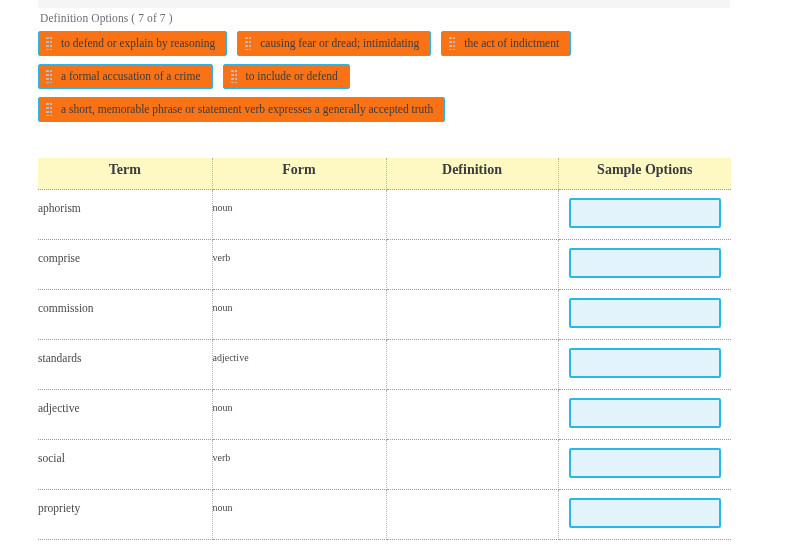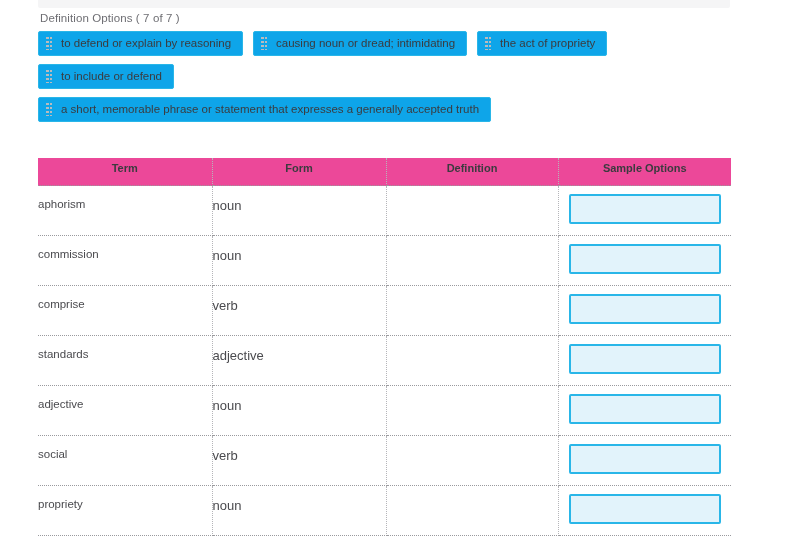--- a/index.html
+++ b/index.html
@@ -11,20 +11,21 @@
     background: #ffffff;
     font-family: "Liberation Sans", sans-serif;
     overflow: hidden;
   }
 
   #app {
     position: relative;
     width: 790px;
     height: 560px;
     background: #ffffff;
+    font-family: Liberation Serif, serif;
   }
 
   
   .top-strip {
     position: absolute;
     left: 38px;
     top: 0;
     width: 692px;
     height: 8px;
     background: #f5f5f6;
@@ -53,21 +54,21 @@
     display: flex;
     flex-wrap: nowrap;
     align-items: center;
     margin-bottom: 8px;
   }
 
   .chip {
     display: inline-flex;
     align-items: center;
     height: 25px;
-    background: #0ea5e9;
+    background: #f97316;
     border: 1.5px solid #29b6e8;
     border-radius: 2px;
     padding: 0 11px 0 5px;
     margin-right: 10px;
     cursor: grab;
     box-shadow: 0 0 0 0 rgba(0,0,0,0);
     white-space: nowrap;
   }
 
   .chip-handle {
@@ -113,49 +114,49 @@
     border-collapse: collapse;
     table-layout: fixed;
   }
 
   .vocab-table col.c-term { width: 174px; }
   .vocab-table col.c-form { width: 174px; }
   .vocab-table col.c-def  { width: 172px; }
   .vocab-table col.c-sent { width: 173px; }
 
   .vocab-table th {
-    font-size: 11px;
+    font-size: 14px;
     font-weight: bold;
     color: #3b3b3f;
     text-align: center;
     padding: 4px 0 11px 0;
     border-bottom: 1px dotted #9a9a9e;
     border-right: 1px dotted #b5b5b9;
-    background: #ec4899;
+    background: #fef9c3;
   }
   .vocab-table th:last-child { border-right: none; }
 
   .vocab-table td {
     border-bottom: 1px dotted #9a9a9e;
     border-right: 1px dotted #b5b5b9;
     height: 50px;
     vertical-align: top;
     padding: 12px 0 0 0;
     background: #ffffff;
   }
   .vocab-table td:last-child { border-right: none; }
 
   .cell-term {
     font-size: 11.5px;
     color: #4a4a4e;
     padding-left: 12px;
     margin-left: 35px;
   }
   .cell-form {
-    font-size: 13px;
+    font-size: 10px;
     color: #4a4a4e;
     padding-left: 12px;
   }
   .cell-def { }
 
   .cell-sent { padding-top: 8px !important; }
 
   .dropzone {
     width: 152px;
     height: 30px;
@@ -178,37 +179,41 @@
   <div class="options-section">
     <div class="options-title">Definition Options ( 7 of 7 )</div>
     <div class="chip-rows" id="chip-rows">
         <div class="chip-row">
           <div class="chip">
             <span class="chip-handle"></span>
             <span class="chip-label">to defend or explain by reasoning</span>
           </div>
           <div class="chip">
             <span class="chip-handle"></span>
-            <span class="chip-label">causing noun or dread; intimidating</span>
-          </div>
-          <div class="chip">
-            <span class="chip-handle"></span>
-            <span class="chip-label">the act of propriety</span>
+            <span class="chip-label">causing fear or dread; intimidating</span>
+          </div>
+          <div class="chip">
+            <span class="chip-handle"></span>
+            <span class="chip-label">the act of indictment</span>
           </div>
         </div>
         <div class="chip-row">
           <div class="chip">
             <span class="chip-handle"></span>
+            <span class="chip-label">a formal accusation of a crime</span>
+          </div>
+          <div class="chip">
+            <span class="chip-handle"></span>
             <span class="chip-label">to include or defend</span>
           </div>
         </div>
         <div class="chip-row">
           <div class="chip">
             <span class="chip-handle"></span>
-            <span class="chip-label">a short, memorable phrase or statement that expresses a generally accepted truth</span>
+            <span class="chip-label">a short, memorable phrase or statement verb expresses a generally accepted truth</span>
           </div>
         </div>
       </div>
   </div>
 
   <table class="vocab-table">
     <colgroup>
       <col class="c-term">
         <col class="c-form">
         <col class="c-def">
@@ -225,36 +230,36 @@
     <tbody id="table-body">
         <tr>
           <td class="cell-term">aphorism</td>
           <td class="cell-form">noun</td>
           <td class="cell-def"></td>
           <td class="cell-sent">
             <div class="dropzone"></div>
           </td>
         </tr>
         <tr>
-          <td class="cell-term">commission</td>
-          <td class="cell-form">noun</td>
-          <td class="cell-def"></td>
-          <td class="cell-sent">
-            <div class="dropzone"></div>
-          </td>
-        </tr>
-        <tr>
           <td class="cell-term">comprise</td>
           <td class="cell-form">verb</td>
           <td class="cell-def"></td>
           <td class="cell-sent">
             <div class="dropzone"></div>
           </td>
         </tr>
         <tr>
+          <td class="cell-term">commission</td>
+          <td class="cell-form">noun</td>
+          <td class="cell-def"></td>
+          <td class="cell-sent">
+            <div class="dropzone"></div>
+          </td>
+        </tr>
+        <tr>
           <td class="cell-term">standards</td>
           <td class="cell-form">adjective</td>
           <td class="cell-def"></td>
           <td class="cell-sent">
             <div class="dropzone"></div>
           </td>
         </tr>
         <tr>
           <td class="cell-term">adjective</td>
           <td class="cell-form">noun</td>

